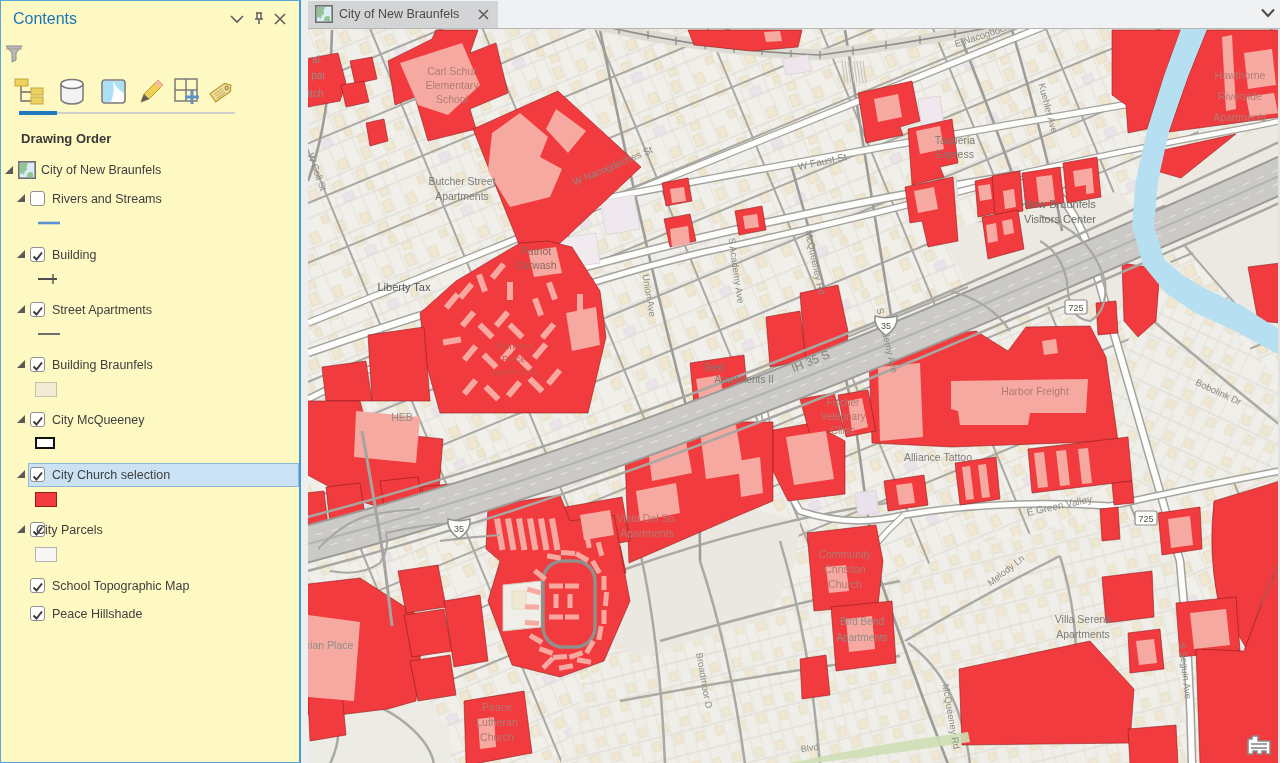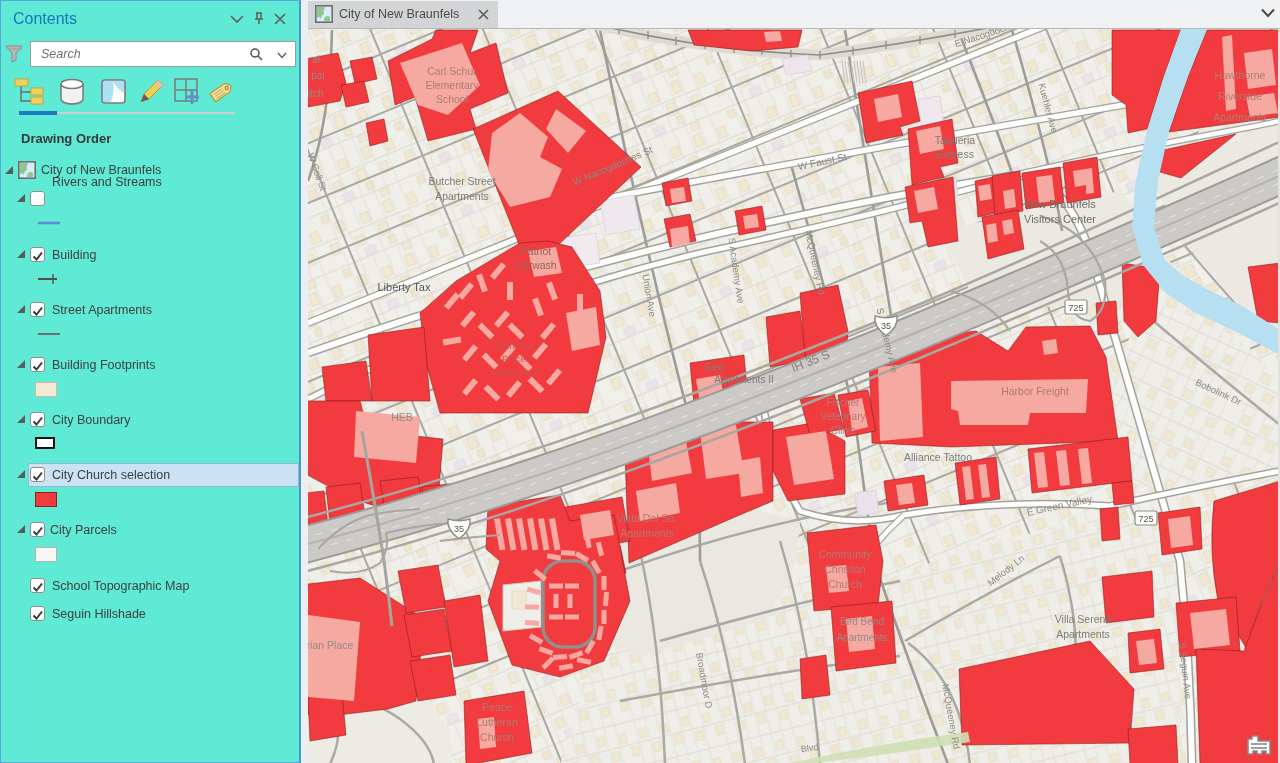--- a/index.html
+++ b/index.html
@@ -1,18 +1,18 @@
 <!DOCTYPE html>
 <html><head><meta charset="utf-8">
 <style>
 * { margin:0; padding:0; box-sizing:border-box; }
 html,body { width:1280px; height:763px; overflow:hidden; background:#eceef0;
   font-family:"Liberation Sans", sans-serif; }
 #panel { position:absolute; left:0; top:0; width:301px; height:763px;
-  background:#5eead4; border:1px solid #59a7da; border-right:2px solid #4698d2; }
+  background:#fef9c3; border:1px solid #59a7da; border-right:2px solid #4698d2; }
 #ptitle { position:absolute; left:12px; top:9px; font-size:16px; color:#1b75bb; }
 #hicons { position:absolute; right:10px; top:10px; }
 #funnel { position:absolute; left:3px; top:43px; }
 #search { position:absolute; left:29px; top:40px; width:266px; height:26px; background:#fff;
   border:1px solid #9a9a9a; }
 #stext { position:absolute; left:10px; top:5px; font-style:italic; font-size:12.5px; color:#6e6e6e; }
 #tbar { position:absolute; left:0px; top:76px; }
 #tabline { position:absolute; left:18px; top:111px; width:216px; height:2px; background:#cfcfcf; }
 #tabsel { position:absolute; left:0; top:-1px; width:38px; height:4px; background:#1e79be; }
 #dorder { position:absolute; left:20px; top:130px; font-size:13px; font-weight:bold; color:#383838; }
@@ -495,30 +495,20 @@
 <path d="M2,5 L8,11 L14,5" stroke="#5f5f5f" stroke-width="1.6" fill="none"></path>
 <g stroke="#5f5f5f" stroke-width="1.5" fill="none">
         <path d="M27,2 L33,2 M28,2 L28,8 M32,2 L32,8 M26,8 L34,8 M30,8 L30,13"></path>
       </g>
 <path d="M46,3 L56,13 M56,3 L46,13" stroke="#5f5f5f" stroke-width="1.6"></path>
 </svg>
 <svg id="funnel" width="20" height="20" viewBox="0 0 20 20">
 <path d="M2,2 L18,2 L12,9 L12,16 L8,18 L8,9 Z" fill="#b9b9b9" stroke="#8a8a8a" stroke-width="1"></path>
 <line x1="2" y1="5" x2="18" y2="5" stroke="#9a9a9a" stroke-width="1"></line>
 </svg>
-<div id="search">
-      <span id="stext">Search</span>
-      <svg width="13" height="13" viewBox="0 0 13 13" style="position:absolute;right:32px;top:6px">
-        <circle cx="5" cy="5" r="4" stroke="#4a4a4a" stroke-width="1.5" fill="none"></circle>
-        <line x1="8" y1="8" x2="12" y2="12" stroke="#4a4a4a" stroke-width="1.5"></line>
-      </svg>
-      <svg width="10" height="7" viewBox="0 0 10 7" style="position:absolute;right:8px;top:10px">
-        <path d="M1,1 L5,5.5 L9,1" stroke="#5f5f5f" stroke-width="1.4" fill="none"></path>
-      </svg>
-    </div>
 <svg id="tbar" width="240" height="30" viewBox="0 0 240 30">
 <g transform="translate(12,2)">
  <path d="M8,6 L8,22 L18,22 M8,13 L18,13" stroke="#6b6b6b" stroke-width="1.4" fill="none"></path>
  <rect x="2" y="0" width="13" height="7" fill="#edd25e" stroke="#c2a73a" stroke-width="1"></rect>
  <rect x="18" y="9" width="12" height="7" fill="#edd25e" stroke="#c2a73a" stroke-width="1"></rect>
  <rect x="18" y="18" width="12" height="7" fill="#edd25e" stroke="#c2a73a" stroke-width="1"></rect>
 </g>
 <g transform="translate(58,2)">
  <path d="M2,5 L2,20 A11,5 0 0 0 24,20 L24,5" fill="#f2f2f2" stroke="#7a7a7a" stroke-width="1.5"></path>
  <ellipse cx="13" cy="5" rx="11" ry="4.5" fill="#fbfbfb" stroke="#7a7a7a" stroke-width="1.5"></ellipse>
@@ -556,64 +546,64 @@
 <svg id="mapicon" width="18" height="18" viewBox="0 0 18 18" style="position:absolute;left:17px;top:160px">
 <rect x="0.8" y="0.8" width="16.4" height="16.4" fill="#d9ecf8" stroke="#6e6e6e" stroke-width="1.6"></rect>
 <path d="M2,2 L10,2 Q8,6 9,9 Q6,10 6,14 L4,12 L2,13 Z" fill="#93c493"></path>
 <path d="M10,12 Q13,10 15,12 L15,16 L9,16 Q9,13 10,12" fill="#93c493"></path>
 </svg>
 <div class="trow" style="left:40px;top:162px">City of New Braunfels</div>
 <svg class="tri" style="left:16px;top:193px" width="8" height="8" viewBox="0 0 8 8">
       <polygon points="0,8 8,8 8,0" fill="#5a5a5a"></polygon>
     </svg>
 <div class="cb" style="left:29px;top:190px"></div>
-<div class="trow" style="left:51px;top:174px">Rivers and Streams</div>
+<div class="trow" style="left:51px;top:191px">Rivers and Streams</div>
 <svg class="tri" style="left:16px;top:249px" width="8" height="8" viewBox="0 0 8 8">
       <polygon points="0,8 8,8 8,0" fill="#5a5a5a"></polygon>
     </svg>
 <div class="cb" style="left:29px;top:246px"><svg width="12" height="11" viewBox="0 0 12 11">
         <path d="M1.5,5.5 L4.5,8.5 L10,1.5" stroke="#3c3c3c" stroke-width="2" fill="none"></path>
       </svg></div>
 <div class="trow" style="left:51px;top:247px">Building</div>
 <svg class="tri" style="left:16px;top:304px" width="8" height="8" viewBox="0 0 8 8">
       <polygon points="0,8 8,8 8,0" fill="#5a5a5a"></polygon>
     </svg>
 <div class="cb" style="left:29px;top:301px"><svg width="12" height="11" viewBox="0 0 12 11">
         <path d="M1.5,5.5 L4.5,8.5 L10,1.5" stroke="#3c3c3c" stroke-width="2" fill="none"></path>
       </svg></div>
 <div class="trow" style="left:51px;top:302px">Street Apartments</div>
 <svg class="tri" style="left:16px;top:359px" width="8" height="8" viewBox="0 0 8 8">
       <polygon points="0,8 8,8 8,0" fill="#5a5a5a"></polygon>
     </svg>
 <div class="cb" style="left:29px;top:356px"><svg width="12" height="11" viewBox="0 0 12 11">
         <path d="M1.5,5.5 L4.5,8.5 L10,1.5" stroke="#3c3c3c" stroke-width="2" fill="none"></path>
       </svg></div>
-<div class="trow" style="left:51px;top:357px">Building Footprints</div>
+<div class="trow" style="left:51px;top:357px">Building Braunfels</div>
 <svg class="tri" style="left:16px;top:414px" width="8" height="8" viewBox="0 0 8 8">
       <polygon points="0,8 8,8 8,0" fill="#5a5a5a"></polygon>
     </svg>
 <div class="cb" style="left:29px;top:411px"><svg width="12" height="11" viewBox="0 0 12 11">
         <path d="M1.5,5.5 L4.5,8.5 L10,1.5" stroke="#3c3c3c" stroke-width="2" fill="none"></path>
       </svg></div>
-<div class="trow" style="left:51px;top:412px">City Boundary</div>
+<div class="trow" style="left:51px;top:412px">City McQueeney</div>
 <div id="selrow"></div>
 <svg class="tri" style="left:16px;top:469px" width="8" height="8" viewBox="0 0 8 8">
       <polygon points="0,8 8,8 8,0" fill="#5a5a5a"></polygon>
     </svg>
 <div class="cb" style="left:29px;top:466px"><svg width="12" height="11" viewBox="0 0 12 11">
         <path d="M1.5,5.5 L4.5,8.5 L10,1.5" stroke="#3c3c3c" stroke-width="2" fill="none"></path>
       </svg></div>
 <div class="trow" style="left:51px;top:467px">City Church selection</div>
 <svg class="tri" style="left:16px;top:524px" width="8" height="8" viewBox="0 0 8 8">
       <polygon points="0,8 8,8 8,0" fill="#5a5a5a"></polygon>
     </svg>
 <div class="cb" style="left:29px;top:521px"><svg width="12" height="11" viewBox="0 0 12 11">
         <path d="M1.5,5.5 L4.5,8.5 L10,1.5" stroke="#3c3c3c" stroke-width="2" fill="none"></path>
       </svg></div>
-<div class="trow" style="left:49px;top:522px">City Parcels</div>
+<div class="trow" style="left:35px;top:522px">City Parcels</div>
 <svg width="24" height="6" viewBox="0 0 24 6" style="position:absolute;left:36px;top:219px">
       <line x1="1" y1="3" x2="23" y2="3" stroke="#5c8fd6" stroke-width="2.6"></line>
     </svg>
 <svg width="24" height="12" viewBox="0 0 24 12" style="position:absolute;left:36px;top:272px">
       <line x1="1" y1="6" x2="20" y2="6" stroke="#4e4e4e" stroke-width="2"></line>
       <line x1="16" y1="1" x2="16" y2="11" stroke="#4e4e4e" stroke-width="1.4"></line>
     </svg>
 <svg width="24" height="6" viewBox="0 0 24 6" style="position:absolute;left:36px;top:330px">
       <line x1="1" y1="3" x2="23" y2="3" stroke="#6e6e6e" stroke-width="2"></line>
     </svg>
@@ -621,14 +611,14 @@
 <div class="patch" style="left:34px;top:436px;background:#fff;border:2.5px solid #111;width:20px;height:12px"></div>
 <div class="patch" style="left:34px;top:491px;background:#f23b3e;border:1px solid #8c1f1f"></div>
 <div class="patch" style="left:34px;top:546px;background:#f7f6f4;border:1px solid #b5b3ae"></div>
 <div class="cb" style="left:29px;top:577px"><svg width="12" height="11" viewBox="0 0 12 11">
         <path d="M1.5,5.5 L4.5,8.5 L10,1.5" stroke="#3c3c3c" stroke-width="2" fill="none"></path>
       </svg></div>
 <div class="trow" style="left:51px;top:578px">School Topographic Map</div>
 <div class="cb" style="left:29px;top:605px"><svg width="12" height="11" viewBox="0 0 12 11">
         <path d="M1.5,5.5 L4.5,8.5 L10,1.5" stroke="#3c3c3c" stroke-width="2" fill="none"></path>
       </svg></div>
-<div class="trow" style="left:51px;top:606px">Seguin Hillshade</div>
+<div class="trow" style="left:51px;top:606px">Peace Hillshade</div>
 </div>
 <div id="splitter"></div>
 </body></html>

